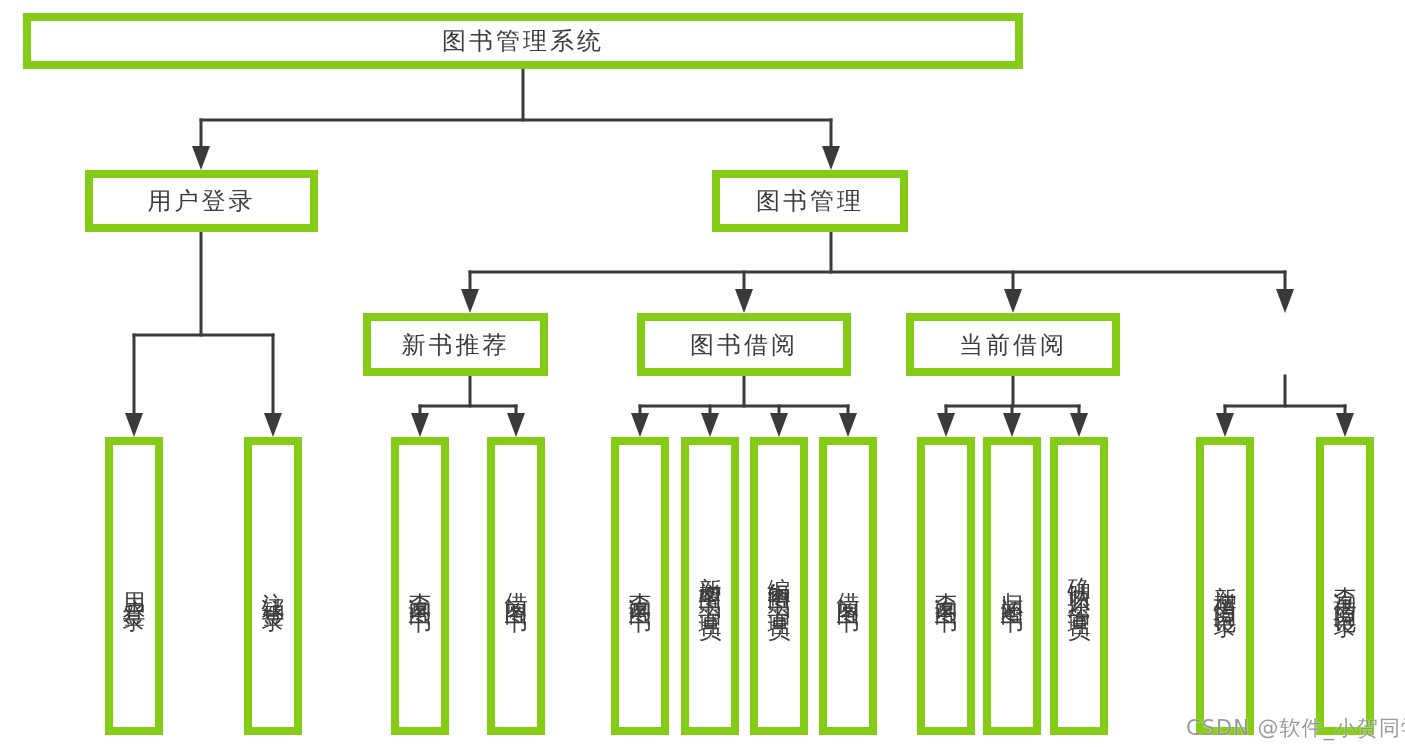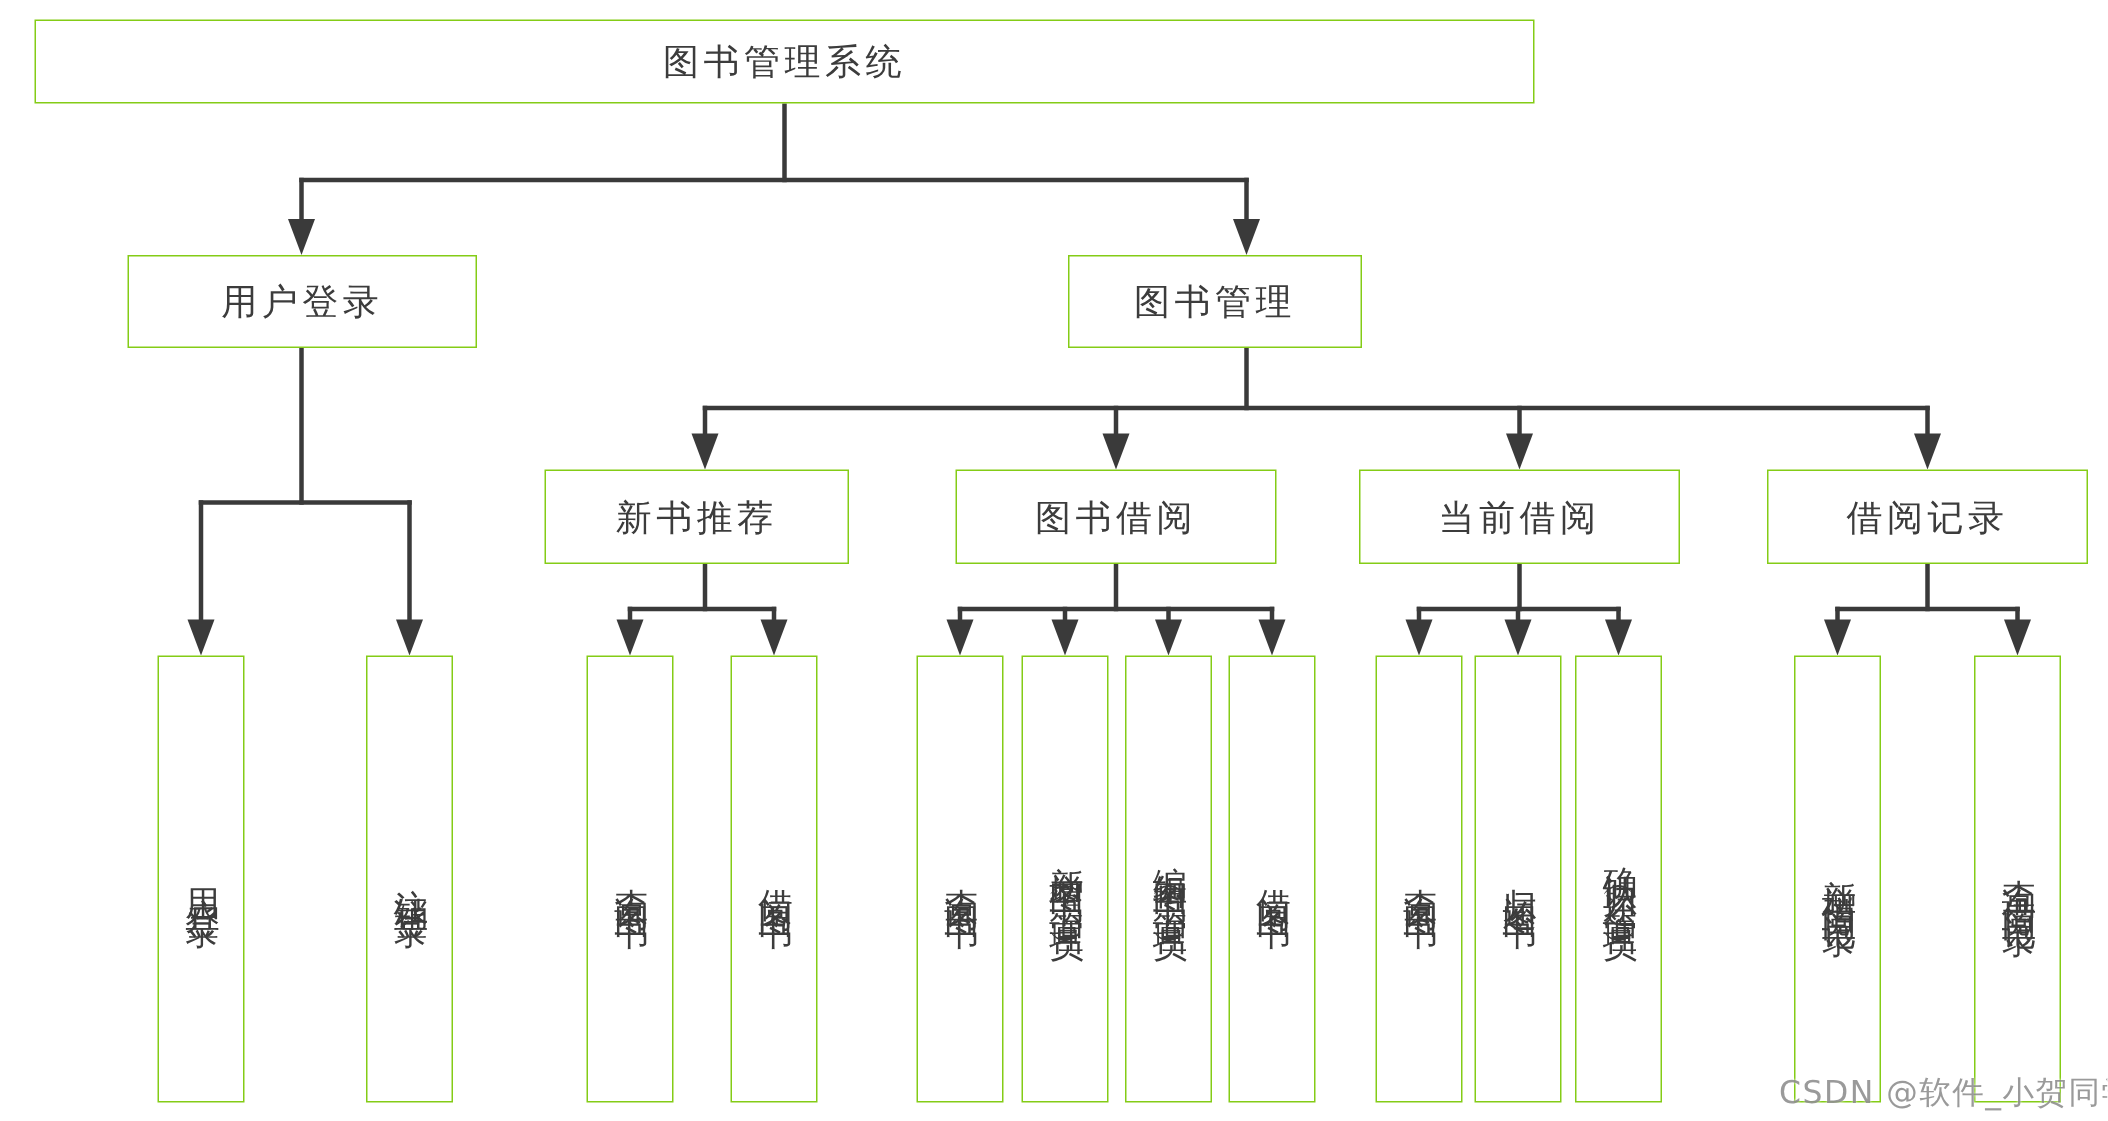--- a/index.html
+++ b/index.html
@@ -21,21 +21,21 @@
     left: 0;
     top: 0;
     width: 1405px;
     height: 747px;
     pointer-events: none;
   }
   .node {
     position: absolute;
     box-sizing: border-box;
     background: #ffffff;
-    border: 1px solid #84cc16;
+    border: 8px solid #84cc16;
     display: flex;
     align-items: center;
     justify-content: center;
     text-align: center;
   }
   .node.h span {
     font-size: 24px;
     letter-spacing: 3px;
     white-space: nowrap;
     color: #3c3c3c;
@@ -138,32 +138,29 @@
     <span>图书管理系统</span>
   </div>
 
   <div class="node h" style="left:85px;top:170px;width:233px;height:62px">
     <span>用户登录</span>
   </div>
   <div class="node h" style="left:712px;top:170px;width:196px;height:62px">
     <span>图书管理</span>
   </div>
 
-  <div class="node h" style="left:363px;top:313px;width:203px;height:63px">
+  <div class="node h" style="left:363px;top:313px;width:185px;height:63px">
     <span>新书推荐</span>
   </div>
   <div class="node h" style="left:637px;top:313px;width:214px;height:63px">
     <span>图书借阅</span>
   </div>
   <div class="node h" style="left:906px;top:313px;width:214px;height:63px">
     <span>当前借阅</span>
   </div>
-  <div class="node h" style="left:1178px;top:313px;width:214px;height:63px">
-    <span>借阅记录</span>
-  </div>
 
   <div class="node v" style="left:105px;top:437px;width:58px;height:298px">
     <span>用户登录</span>
   </div>
   <div class="node v" style="left:244px;top:437px;width:58px;height:298px">
     <span>注销登录</span>
   </div>
 
   <div class="node v" style="left:391px;top:437px;width:58px;height:298px">
     <span>查询图书</span>

